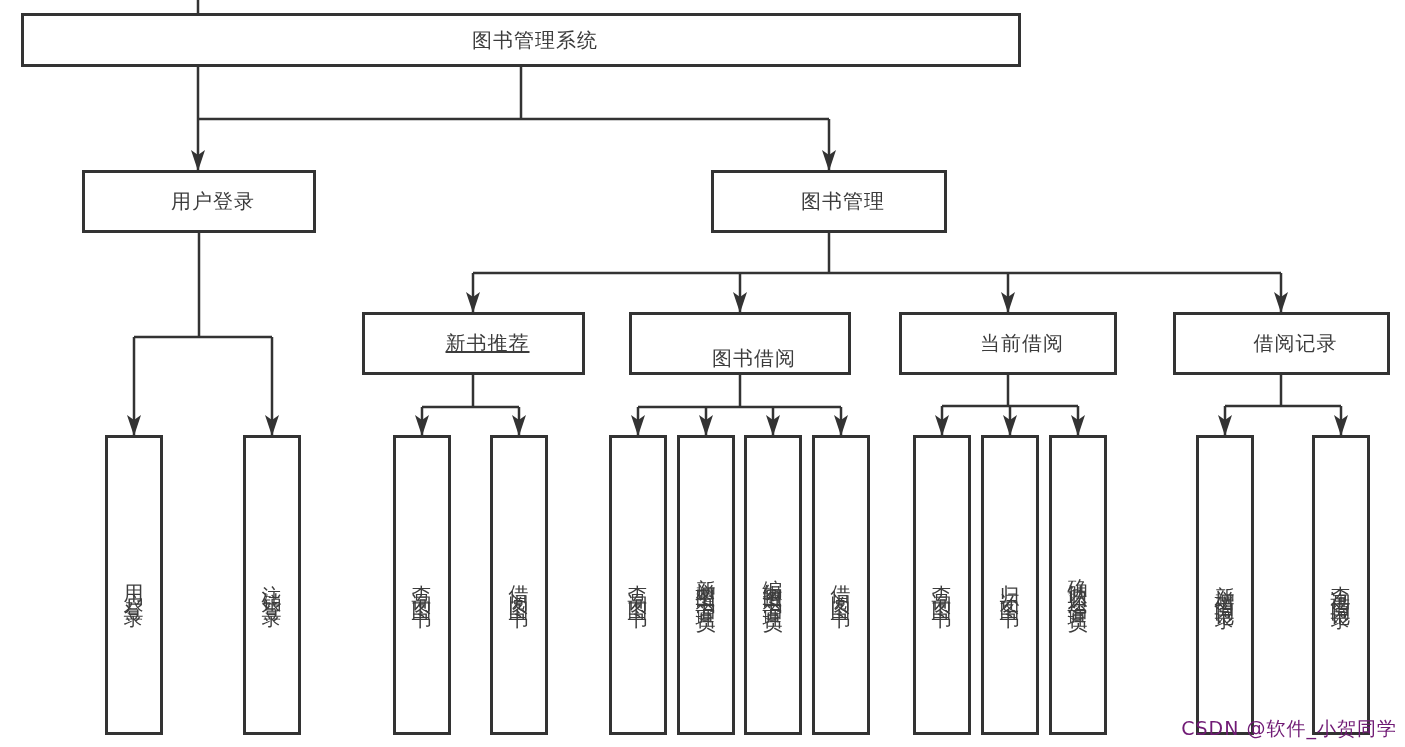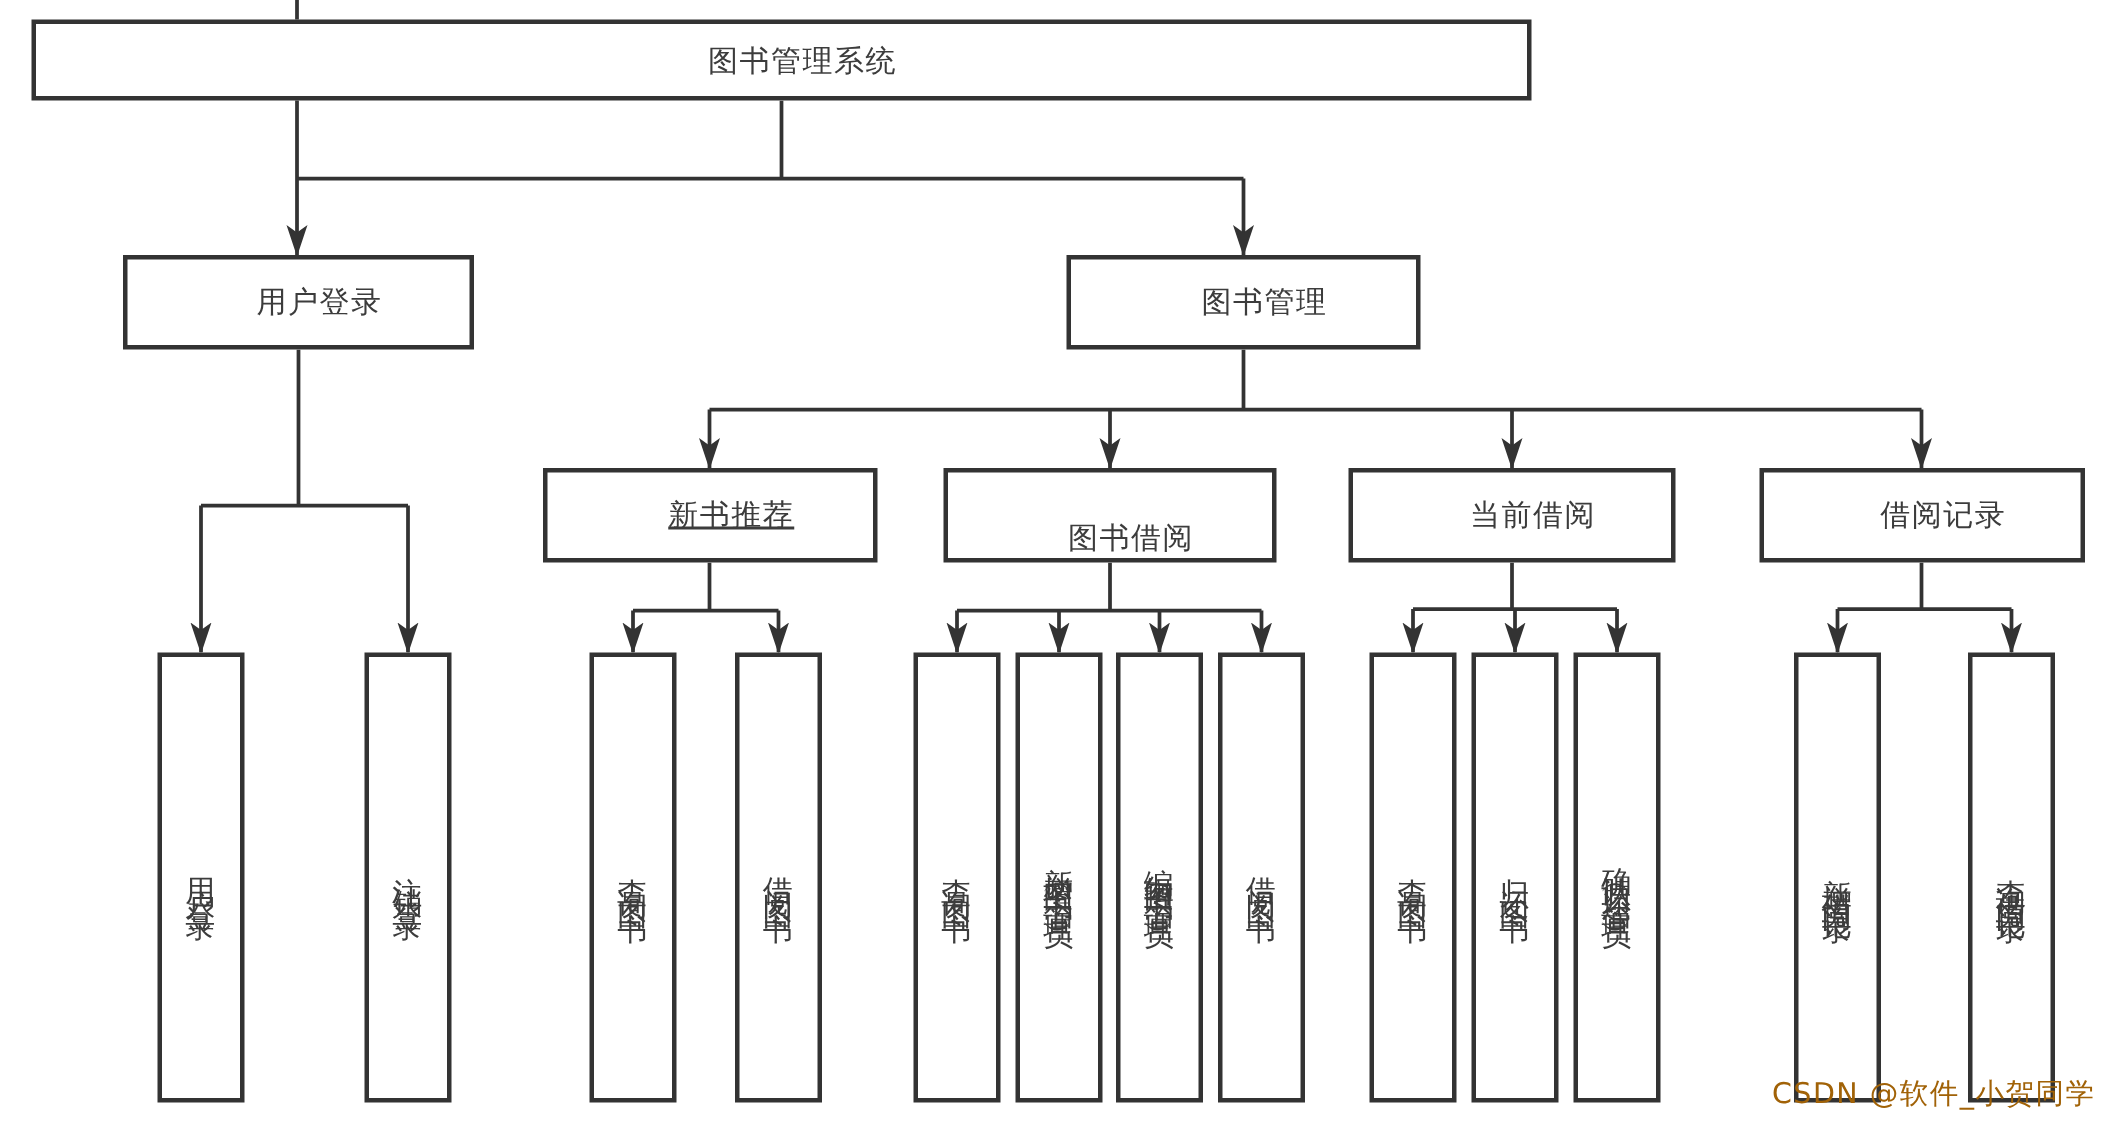--- a/index.html
+++ b/index.html
@@ -52,21 +52,21 @@
     text-orientation: mixed;
     letter-spacing: 8px;
     line-height: 1;
   }
   .vbox.tight span { letter-spacing: 5px; }
   .watermark {
     position: absolute;
     right: 8px;
     top: 716px;
     z-index: 2;
-    color: #a16207;
+    color: #701a75;
     font-size: 19px;
     letter-spacing: 1px;
     white-space: nowrap;
     text-align: right;
   }
 </style>
 </head>
 <body>
 
 <div class="canvas">

